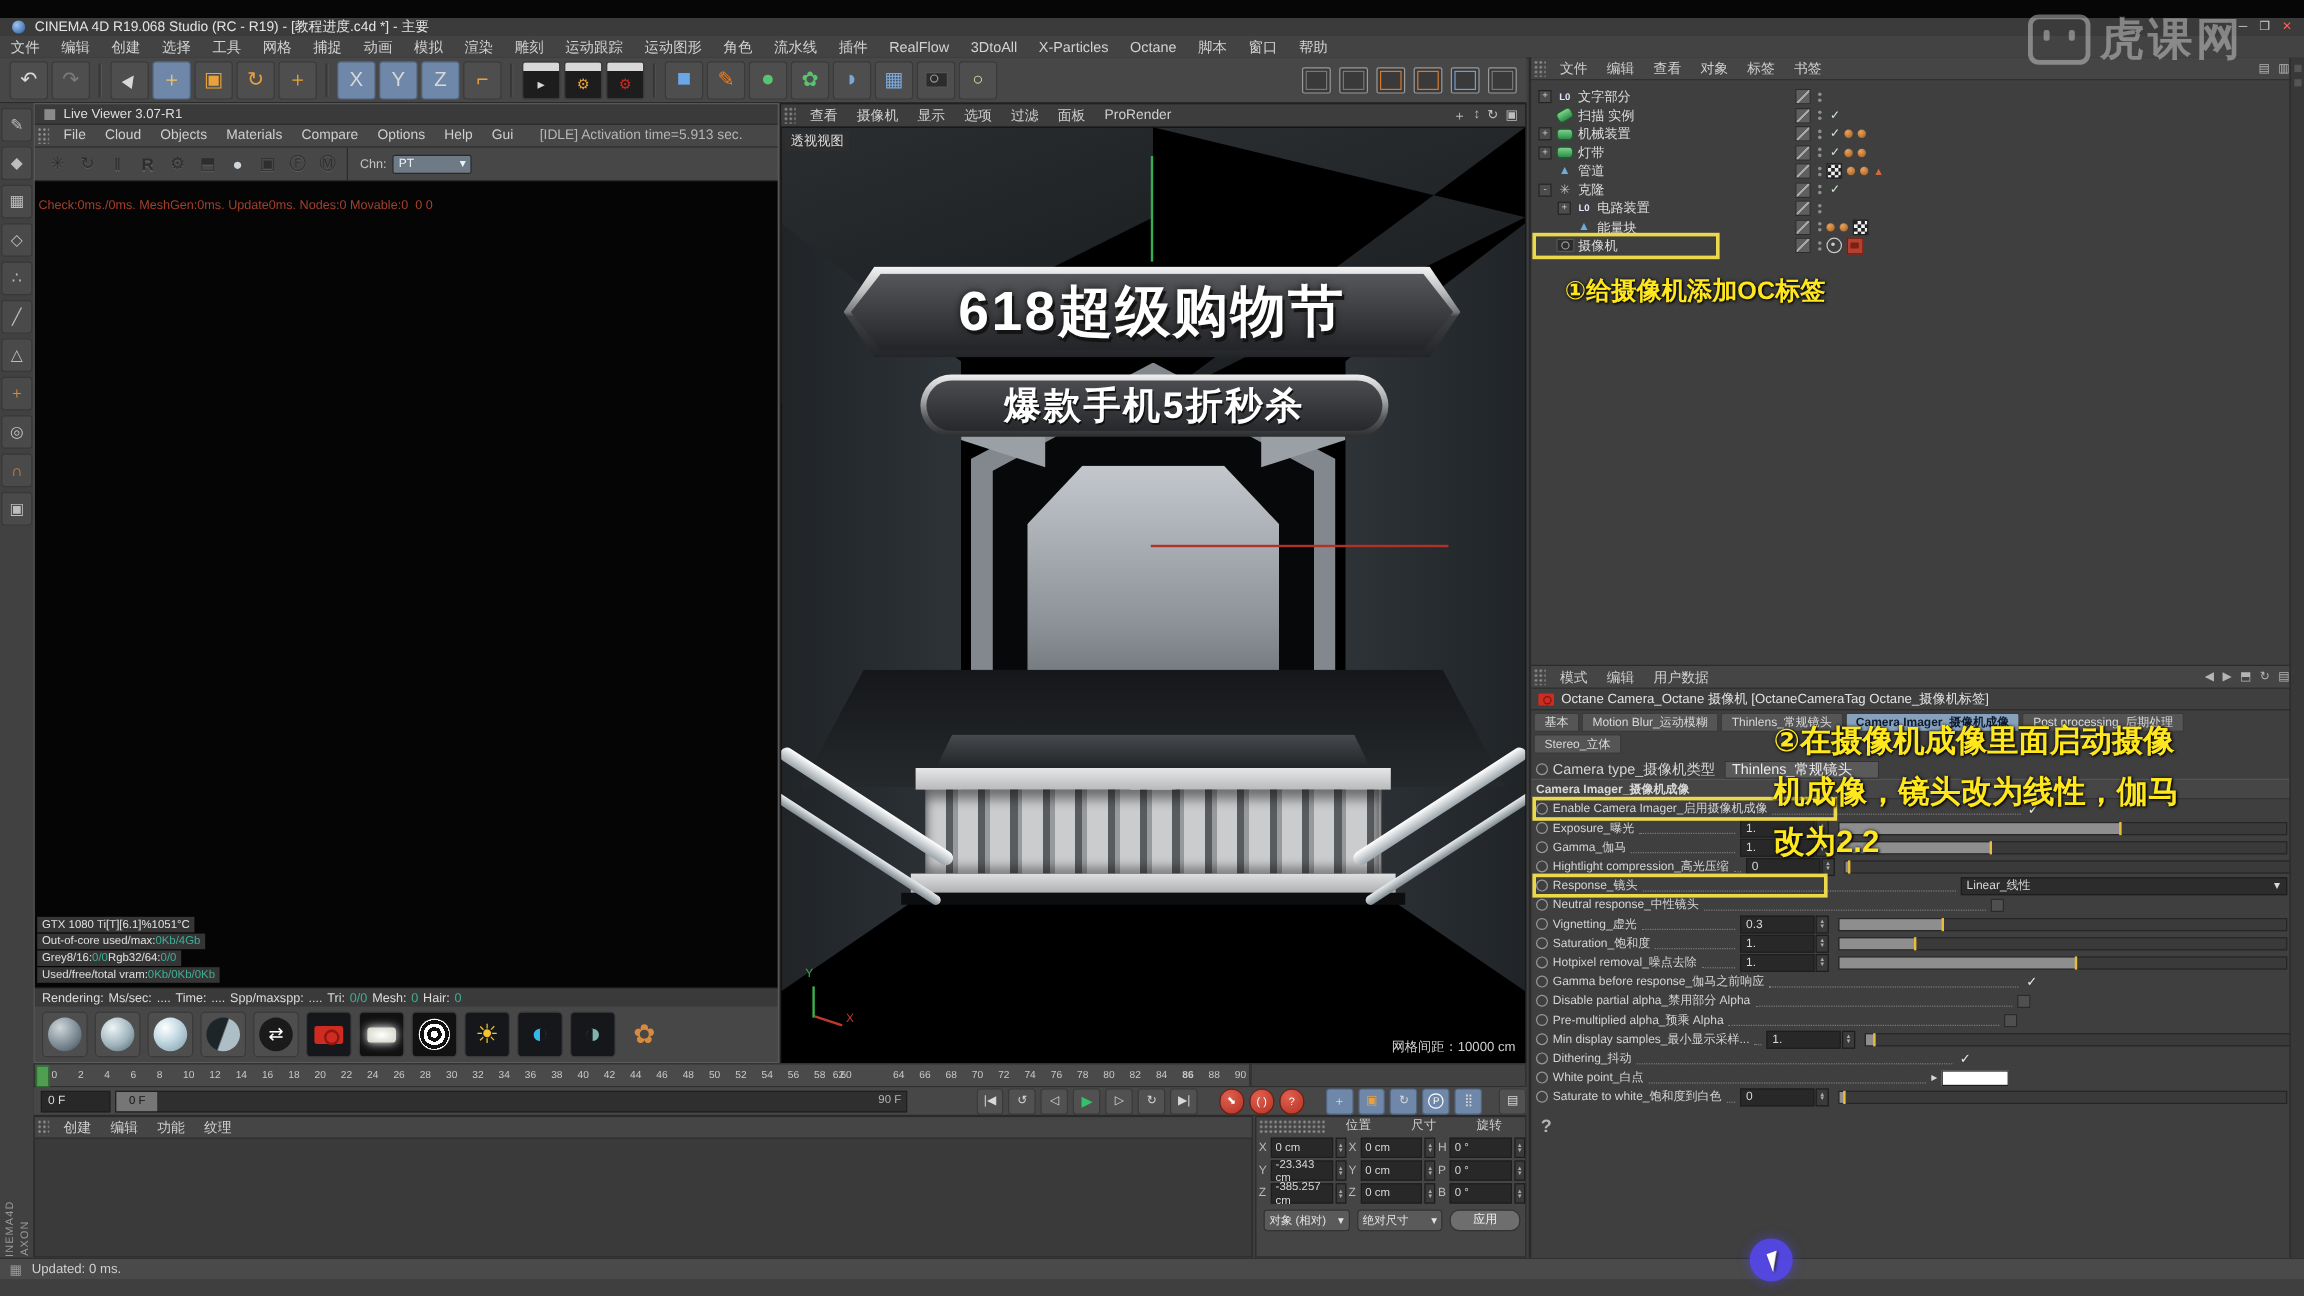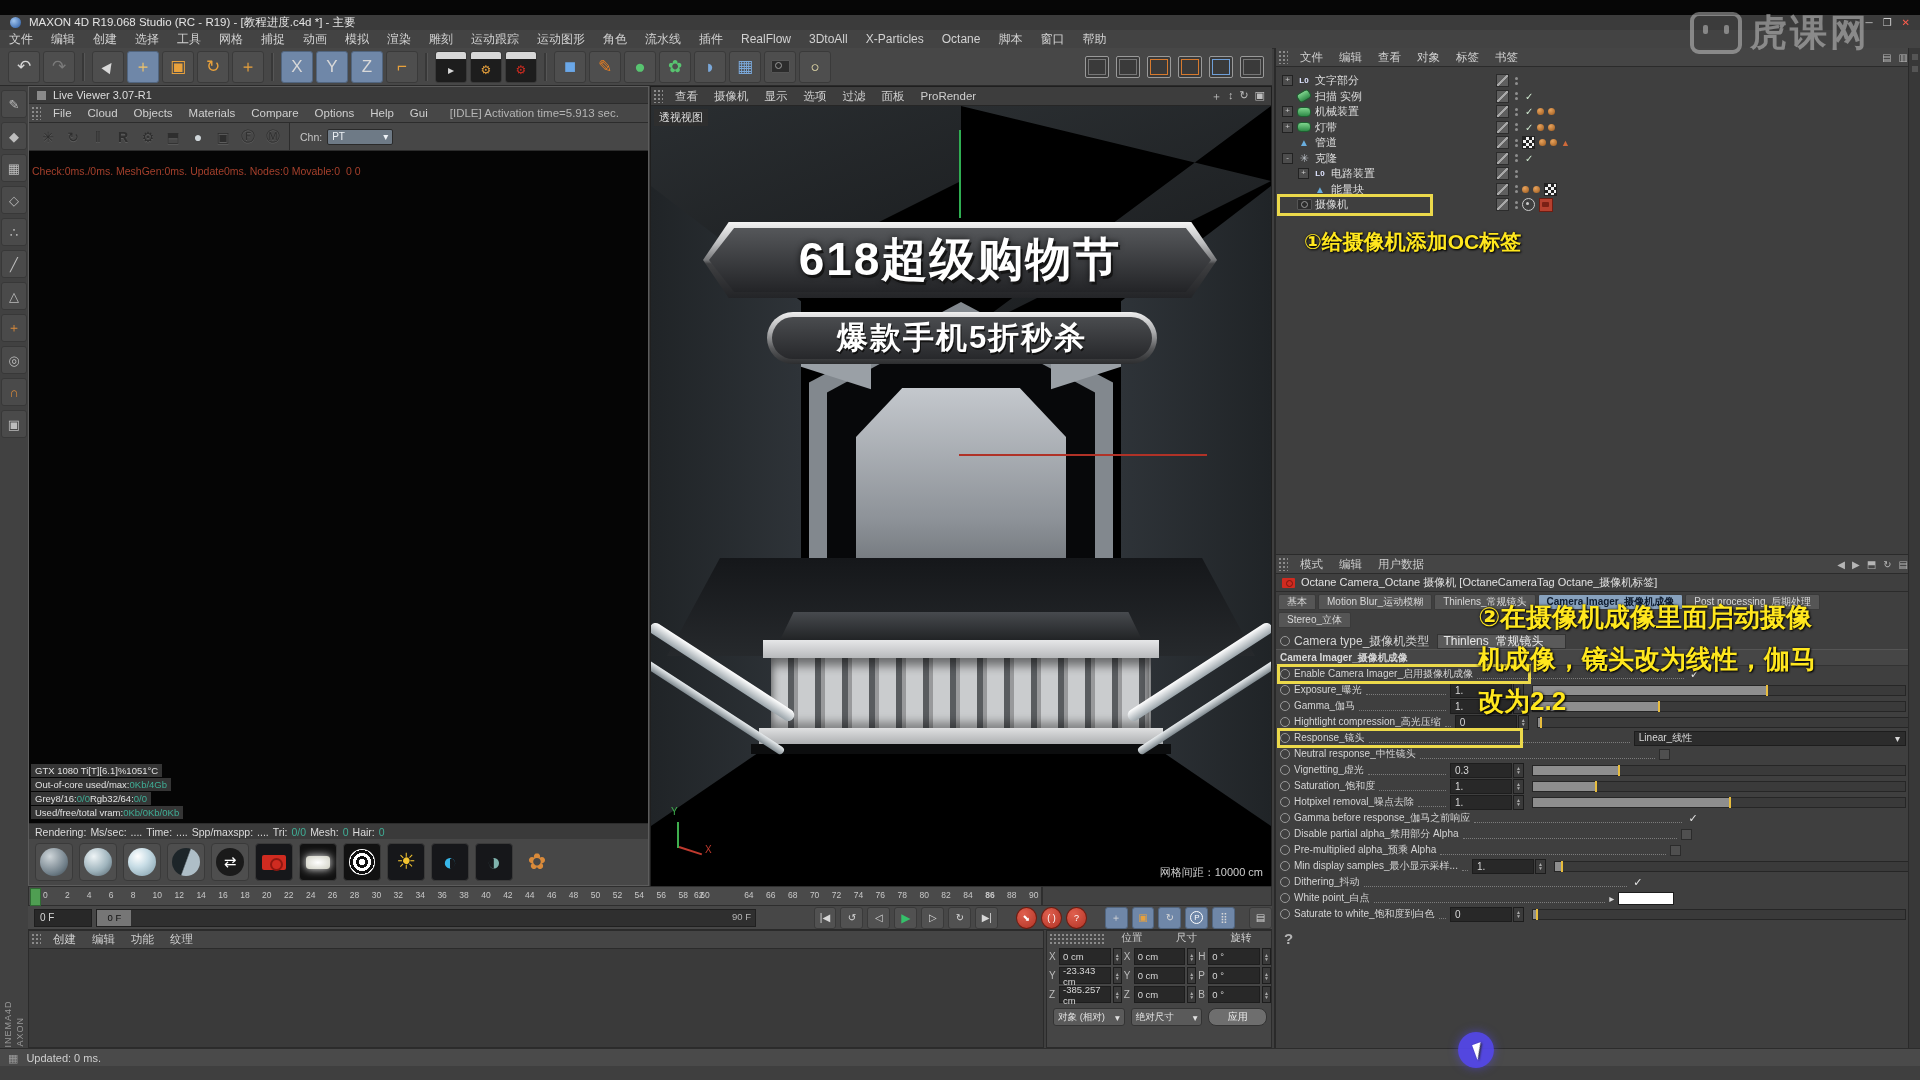--- a/index.html
+++ b/index.html
@@ -258,21 +258,21 @@
 </style>
 </head>
 <body>
 
 <div id="stage">
 
   <div class="abs" id="black-strip"></div>
 
   <div class="abs" id="title-bar">
     <span class="app-ico"></span>
-    <span>MAXON 4D R19.068 Studio (RC - R19) - [教程进度.c4d *] - 主要</span>
+    <span>CINEMA 4D R19.068 Studio (RC - R19) - [教程进度.c4d *] - 主要</span>
     <span class="winctl">
       <span>─</span>
       <span>❐</span>
       <span class="close">✕</span>
     </span>
   </div>
 
   <div class="abs" id="menu-bar">
       <span class="mi">文件</span>
       <span class="mi">编辑</span>

